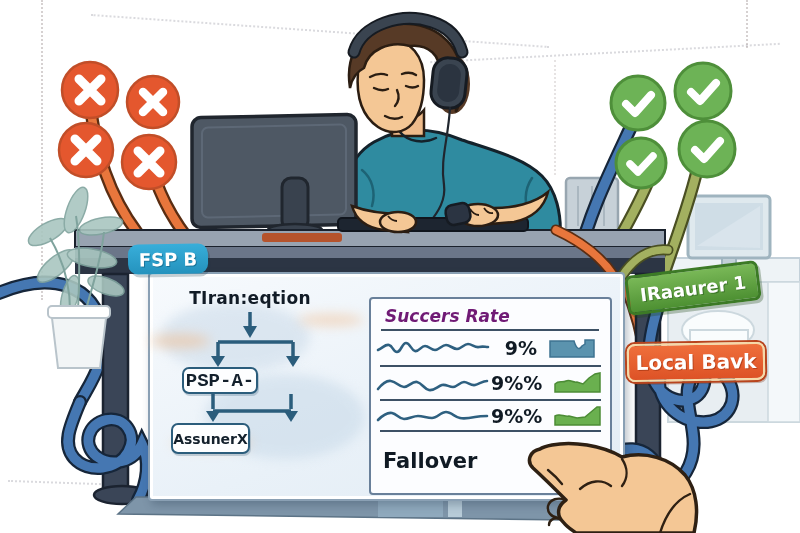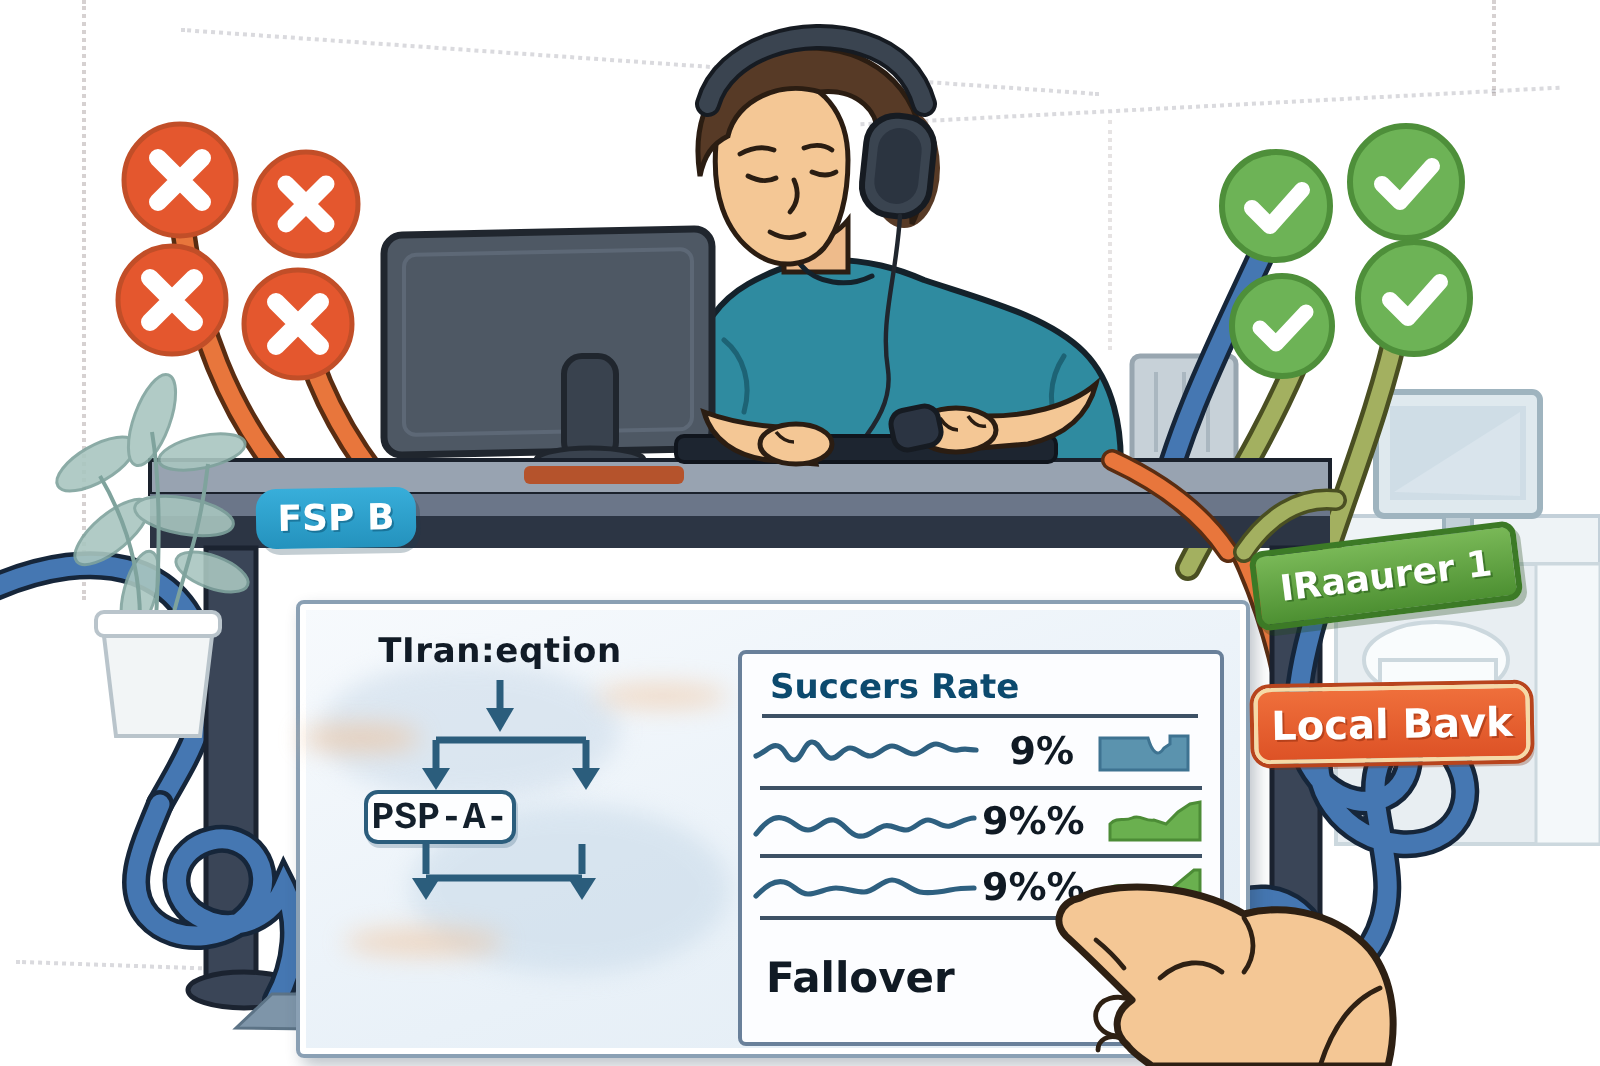--- a/index.html
+++ b/index.html
@@ -7,30 +7,30 @@
          font-family:"DejaVu Sans","Liberation Sans",sans-serif;}
   
   .noise{position:absolute;z-index:1;pointer-events:none;}
   .nv{border-left:2px dotted rgba(90,70,70,.25);}
   .nh{border-top:2px dotted rgba(70,70,90,.20);}
   #scene{position:absolute;left:0;top:0;z-index:2;}
   
   .panel{position:absolute;left:148px;top:272px;width:473px;height:225px;z-index:10;
          background:linear-gradient(160deg,#f7fafd 0%,#e9f1f8 60%,#e2ecf4 100%);
          border:2px solid #8aa0b4;border-radius:4px;
-         box-shadow:inset 0 0 0 3px #ffffff,3px 4px 8px rgba(40,60,80,.30);margin-top:28px;}
+         box-shadow:inset 0 0 0 3px #ffffff,3px 4px 8px rgba(40,60,80,.30);}
   .blob{position:absolute;border-radius:50%;filter:blur(6px);pointer-events:none;}
   .flow-title{position:absolute;left:30px;top:14px;width:140px;text-align:center;
               font-size:17px;font-weight:bold;color:#111b26;letter-spacing:.3px;}
   .fbox{position:absolute;box-sizing:border-box;background:#fdfeff;border:2.5px solid #2b5d7c;
         border-radius:7px;display:flex;align-items:center;justify-content:center;
         font-weight:bold;color:#13202c;box-shadow:1px 2px 0 rgba(50,90,120,.25);}
   .metrics{position:absolute;left:219px;top:23px;width:239px;height:194px;box-sizing:content-box;
            background:#fcfdff;border:2px solid #69809a;border-radius:4px;}
-  .m-title{position:absolute;left:14px;top:7px;font-size:17px;font-weight:bold;color:#0c4a6e;}
+  .m-title{position:absolute;left:14px;top:7px;font-size:17px;font-weight:bold;color:#701a75;font-style:italic;}
   .rule{position:absolute;left:9px;width:221px;height:2px;background:#3d5165;}
   .m-row{position:absolute;left:4px;width:232px;height:30px;display:flex;align-items:center;}
   .spark{flex:0 0 116px;}
   .val{flex:0 0 46px;text-align:right;font-size:19px;font-weight:bold;color:#101a24;}
   .mini{margin-left:11px;}
   .fail-label{position:absolute;left:12px;top:150px;font-size:21px;font-weight:bold;color:#101a24;}
   .toggle{position:absolute;left:100px;top:144px;width:102px;height:34px;box-sizing:border-box;
           background:#2b3547;border:3px solid #161d29;border-radius:18px;
           box-shadow:1px 2px 3px rgba(0,0,0,.35);}
   .toggle-on{position:absolute;left:3px;top:3px;width:50px;height:22px;border-radius:11px;
@@ -245,20 +245,21 @@
           <path d="M93,52 L107,52 L100,64 Z" stroke="none"></path>
         <path d="M68,68 H143 M68,68 V82 M143,68 V82" fill="none"></path>
         <path d="M61,82 L75,82 L68,93 Z" stroke="none"></path>
           <path d="M136,82 L150,82 L143,93 Z" stroke="none"></path>
         <path d="M63,120 V135 M141,120 V135 M63,137 H141" fill="none"></path>
         <path d="M56,137 L70,137 L63,148 Z" stroke="none"></path>
           <path d="M134,137 L148,137 L141,148 Z" stroke="none"></path>
       </g>
     </svg>
     <div class="fbox" style="left:32px;top:93px;width:76px;height:27px;font-size:19px;font-family:Liberation Mono, monospace;">PSP-A-</div>
+    <div class="fbox" style="left:21px;top:149px;width:79px;height:31px;font-size:14px;">AssunerX</div>
 
     <div class="metrics">
       <div class="m-title">Succers Rate</div>
       <div class="rule" style="top:30px;left:10px;width:218px;"></div>
 
       <div class="m-row" style="top:34px;">
         <svg class="spark" width="116" height="26" viewBox="0 0 116 26">
           <path d="M3,15 C8,13 10,9 14,10 C18,11 18,17 22,17 C26,17 27,8 31,8 C35,8 36,15 40,16 C44,17 46,11 50,11 C54,11 56,15 60,15 C64,15 67,10 71,10 C75,10 78,14 82,14 C86,14 89,9 93,9 C97,9 100,13 104,12 C108,11 110,12 113,12" fill="none" stroke="#2e6080" stroke-width="2.6" stroke-linecap="round"></path>
         </svg>
         <span class="val">9%</span>

